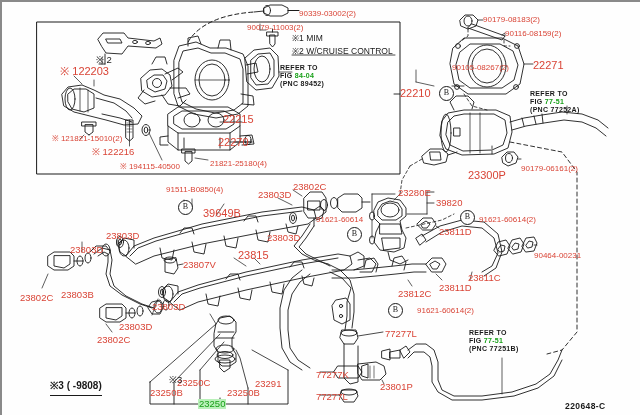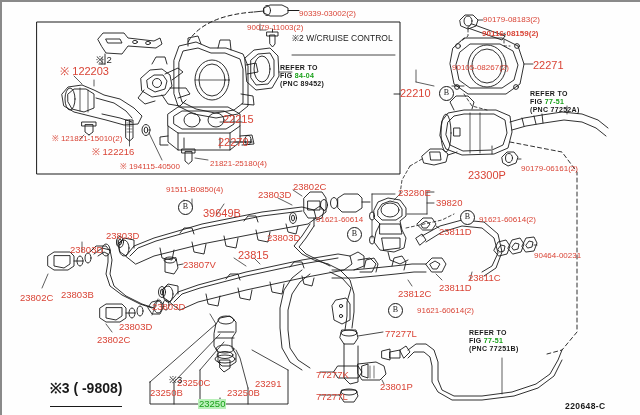--- a/index.html
+++ b/index.html
@@ -54,26 +54,26 @@
   .legend {
     position: absolute;
     font-size: 8.5px;
     color: #1a1a1a;
     line-height: 1.5;
     white-space: nowrap;
     font-family: "Liberation Sans", sans-serif;
   }
   .note3 {
     position: absolute;
-    font-size: 14px;
+    font-size: 10px;
     font-weight: bold;
     color: #1a1a1a;
     white-space: nowrap;
     border-bottom: 1.2px solid #1a1a1a;
-    padding-bottom: 9px;
+    padding-bottom: 3px;
   }
   .footer-code {
     position: absolute;
     font-size: 8.5px;
     font-weight: bold;
     color: #1a1a1a;
     letter-spacing: 0.4px;
   }
   .bcircle {
     position: absolute;
@@ -468,21 +468,21 @@
       <line x1="72" y1="74" x2="80" y2="82" stroke-width="0.7"></line>
       <line x1="100" y1="62" x2="100" y2="56" stroke-width="0.7"></line>
 
     </g>
   </svg>
 
   <div id="callout-layer">
       <div class="lbl small" style="left: 297px; top: 8px;">90339-03002(2)</div>
       <div class="lbl small" style="left: 245px; top: 22px;">90079-11003(2)</div>
       <div class="lbl small" style="left: 481px; top: 14px;">90179-08183(2)</div>
-      <div class="lbl small" style="left: 480px; top: 28px; font-weight: bold;">90116-08159(2)</div>
+      <div class="lbl small" style="left: 503px; top: 28px;">90116-08159(2)</div>
       <div class="lbl small" style="left: 414px; top: 62px; padding-left: 36px;">90105-08267(2)</div>
       <div class="lbl big" style="left: 531px; top: 58px;">22271</div>
       <div class="lbl big" style="left: 398px; top: 86px;">22210</div>
       <div class="lbl big" style="left: 58px; top: 64px;">※ 122203</div>
       <div class="lbl med black" style="left: 94px; top: 53px;">※ 2</div>
       <div class="lbl small" style="left: 50px; top: 133px;">※ 121821-15010(2)</div>
       <div class="lbl med" style="left: 90px; top: 145px;">※ 122216</div>
       <div class="lbl small" style="left: 118px; top: 161px;">※ 194115-40500</div>
       <div class="lbl big" style="left: 221px; top: 112px;">22215</div>
       <div class="lbl big" style="left: 216px; top: 135px;">22270</div>
@@ -526,20 +526,21 @@
     </div>
   <div id="bcircle-layer">
       <div class="bcircle" style="left: 437px; top: 84px;">B</div>
       <div class="bcircle" style="left: 176px; top: 198px;">B</div>
       <div class="bcircle" style="left: 345px; top: 225px;">B</div>
       <div class="bcircle" style="left: 458px; top: 208px;">B</div>
       <div class="bcircle" style="left: 386px; top: 301px;">B</div>
     </div>
 
   <div class="legend" style="left:290px; top:30px;">
+    <div>※1 MIM</div>
     <div>※2 W/CRUISE CONTROL</div>
   </div>
 
   <div class="refer" style="left:278px; top:62px;">
     <div>REFER TO</div>
     <div><span>FIG </span><span class="g">84-04</span></div>
     <div>(PNC 89452)</div>
   </div>
 
   <div class="refer" style="left:528px; top:88px;">

